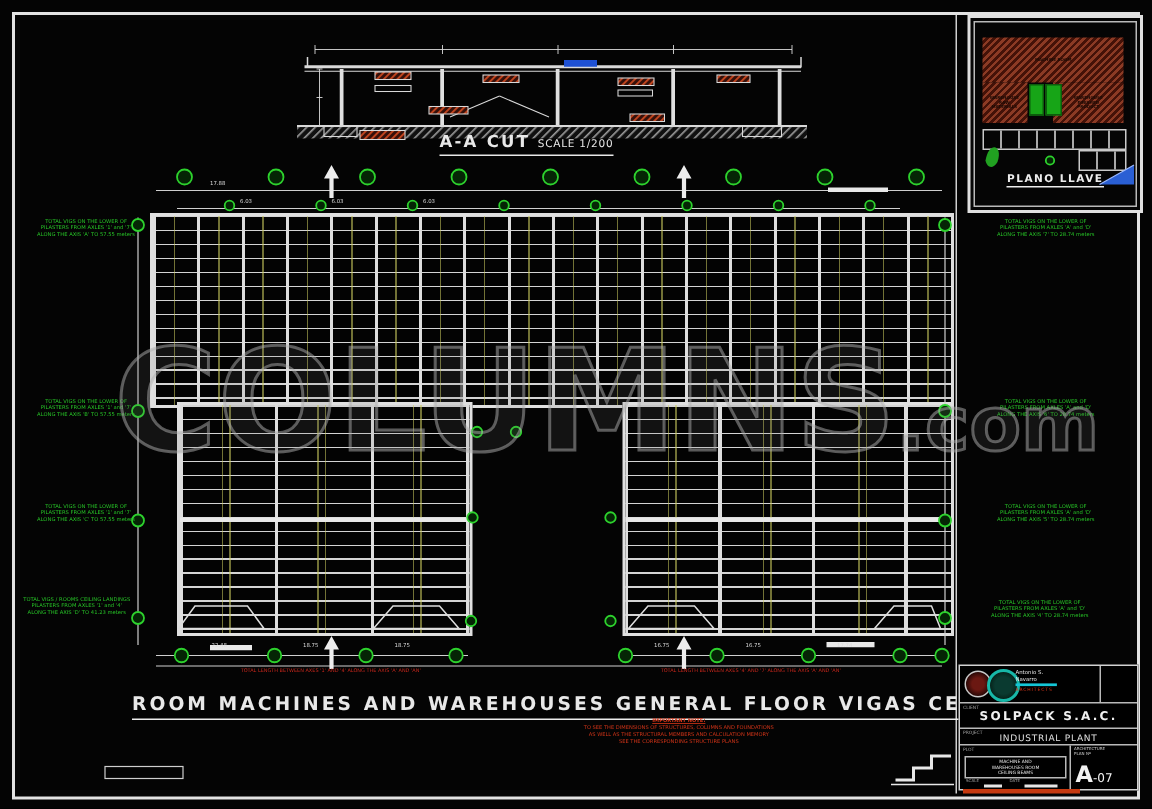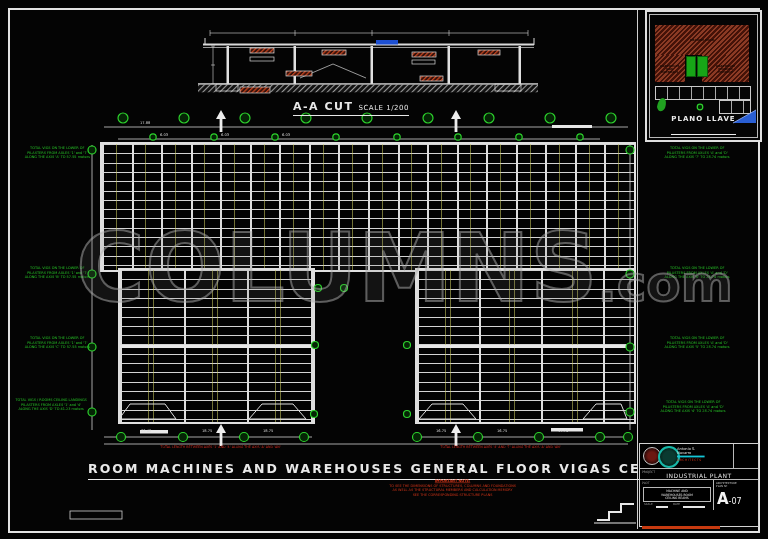--- a/index.html
+++ b/index.html
@@ -42,21 +42,21 @@
   
   .keyplan{left:645px;top:10px;width:113px;height:128px;border:2px solid #e0e0e0;background:#050505;z-index:10;}
   .kp-inner{position:absolute;inset:2px;border:1px solid #b9b9b9;}
   .kp-red{position:absolute;background:repeating-linear-gradient(135deg,#8b3a24 0 1.6px,#441208 1.6px 3.4px);
           display:flex;align-items:center;justify-content:center;}
   .kp-lbl{font-size:6px;transform:scale(.45);color:#1c0b05;font-weight:bold;text-align:center;line-height:1.1;white-space:pre-line;}
   .kp-green{position:absolute;background:#17a517;border:1px solid #0c5c0c;}
   .kp-box{position:absolute;border:1px solid #c9c9c9;background:repeating-linear-gradient(to right,transparent 0 11px,rgba(210,210,210,.8) 11px 12px);}
   .kp-title{position:absolute;left:0;right:0;top:103px;text-align:center;font-size:7px;font-weight:bold;
             letter-spacing:1px;color:#ececec;}
-  .kp-title span{border-bottom:1px solid #ececec;padding-bottom:11px;}
+  .kp-title span{border-bottom:1px solid #ececec;padding-bottom:1px;}
   
   .tblock{left:639px;top:443px;width:118px;height:82px;border:1.5px solid #d2d2d2;background:#000;z-index:30;font-size:6px;}
   .tb-row{position:relative;border-bottom:1px solid #b9b9b9;}
   .tb-lab{position:absolute;left:2px;top:1px;font-size:6px;transform:scale(.5);transform-origin:0 0;color:#9f9f9f;}
   .logo-circ{position:absolute;border-radius:50%;}
   .firm{position:absolute;left:37px;top:2px;font-size:6px;transform:scale(.6);transform-origin:0 0;color:#e2e2e2;line-height:1.25;width:90px;}
   .cyanbar{width:46px;height:3px;background:#14c6d6;margin-top:1px;}
   .firmtag{color:#d03418;font-size:5px;margin-top:1px;letter-spacing:1px;}
   .client-txt{position:absolute;left:0;right:0;top:4px;text-align:center;font-size:8px;font-weight:bold;letter-spacing:1.5px;color:#f0f0f0;}
   .proj-txt{position:absolute;left:0;right:0;top:2.5px;text-align:center;font-size:6px;letter-spacing:.5px;color:#e2e2e2;}
@@ -227,21 +227,21 @@
       <path d="M657 107 C659 94 669 96 665 108 C662 113 658 112 657 107 Z" fill="#21a121"></path>
     </g>
     <g stroke="#e8e8e8" fill="none">
       <path d="M597 520 L609 520 L609 512 L621 512 L621 504 L634 504" stroke-width="2"></path>
       <line x1="594" y1="523" x2="636" y2="523" stroke-width="1"></line>
     </g>
   </svg>
 
   <div class="abs wm"><span class="wm-main">COLUMNS</span><span class="wm-suf">.com</span></div>
 
-  <div class="abs sec-title" style="left:293px;top:95px;">
+  <div class="abs sec-title" style="left:293px;top:83px;">
     <span class="big">A-A CUT</span>
     <span class="sml">SCALE 1/200</span>
   </div>
 
   <div class="abs keyplan">
     <div class="kp-inner"></div>
     <div class="kp-red" style="left:8px;top:13px;width:94px;height:30px;">
       <div class="kp-lbl">MACHINE ROOM</div>
     </div>
     <div class="kp-red" style="left:8px;top:43px;width:30px;height:27px;">
@@ -312,20 +312,24 @@
       <div class="logo-circ" style="left:3px;top:3px;width:16px;height:16px;background:radial-gradient(circle,#6b1812 35%,#2a0806 70%);border:1px solid #c8c8c8;"></div>
       <div class="logo-circ" style="left:18px;top:2px;width:18px;height:18px;background:radial-gradient(circle,#0a3a30 45%,#062018 75%);border:2px solid #17b8a8;"></div>
       <div class="firm">
         <div>Antonio S.</div>
         <div>Navarro</div>
         <div class="cyanbar"></div>
         <div class="firmtag">ARCHITECTS</div>
       </div>
       <div style="position:absolute;right:0;top:0;width:24px;height:100%;border-left:1px solid #b9b9b9;"></div>
     </div>
+    <div class="tb-row" style="height:16px;">
+      <div class="tb-lab">CLIENT</div>
+      <div class="client-txt">SOLPACK  S.A.C.</div>
+    </div>
     <div class="tb-row" style="height:10px;">
       <div class="tb-lab">PROJECT</div>
       <div class="proj-txt">INDUSTRIAL PLANT</div>
     </div>
     <div class="tb-row" style="height:30px;border-bottom:none;">
       <div class="tb-lab">PLOT</div>
       <div class="plot-box">
         <div>MACHINE AND WAREHOUSES ROOM
 CEILING BEAMS</div>
       </div>

